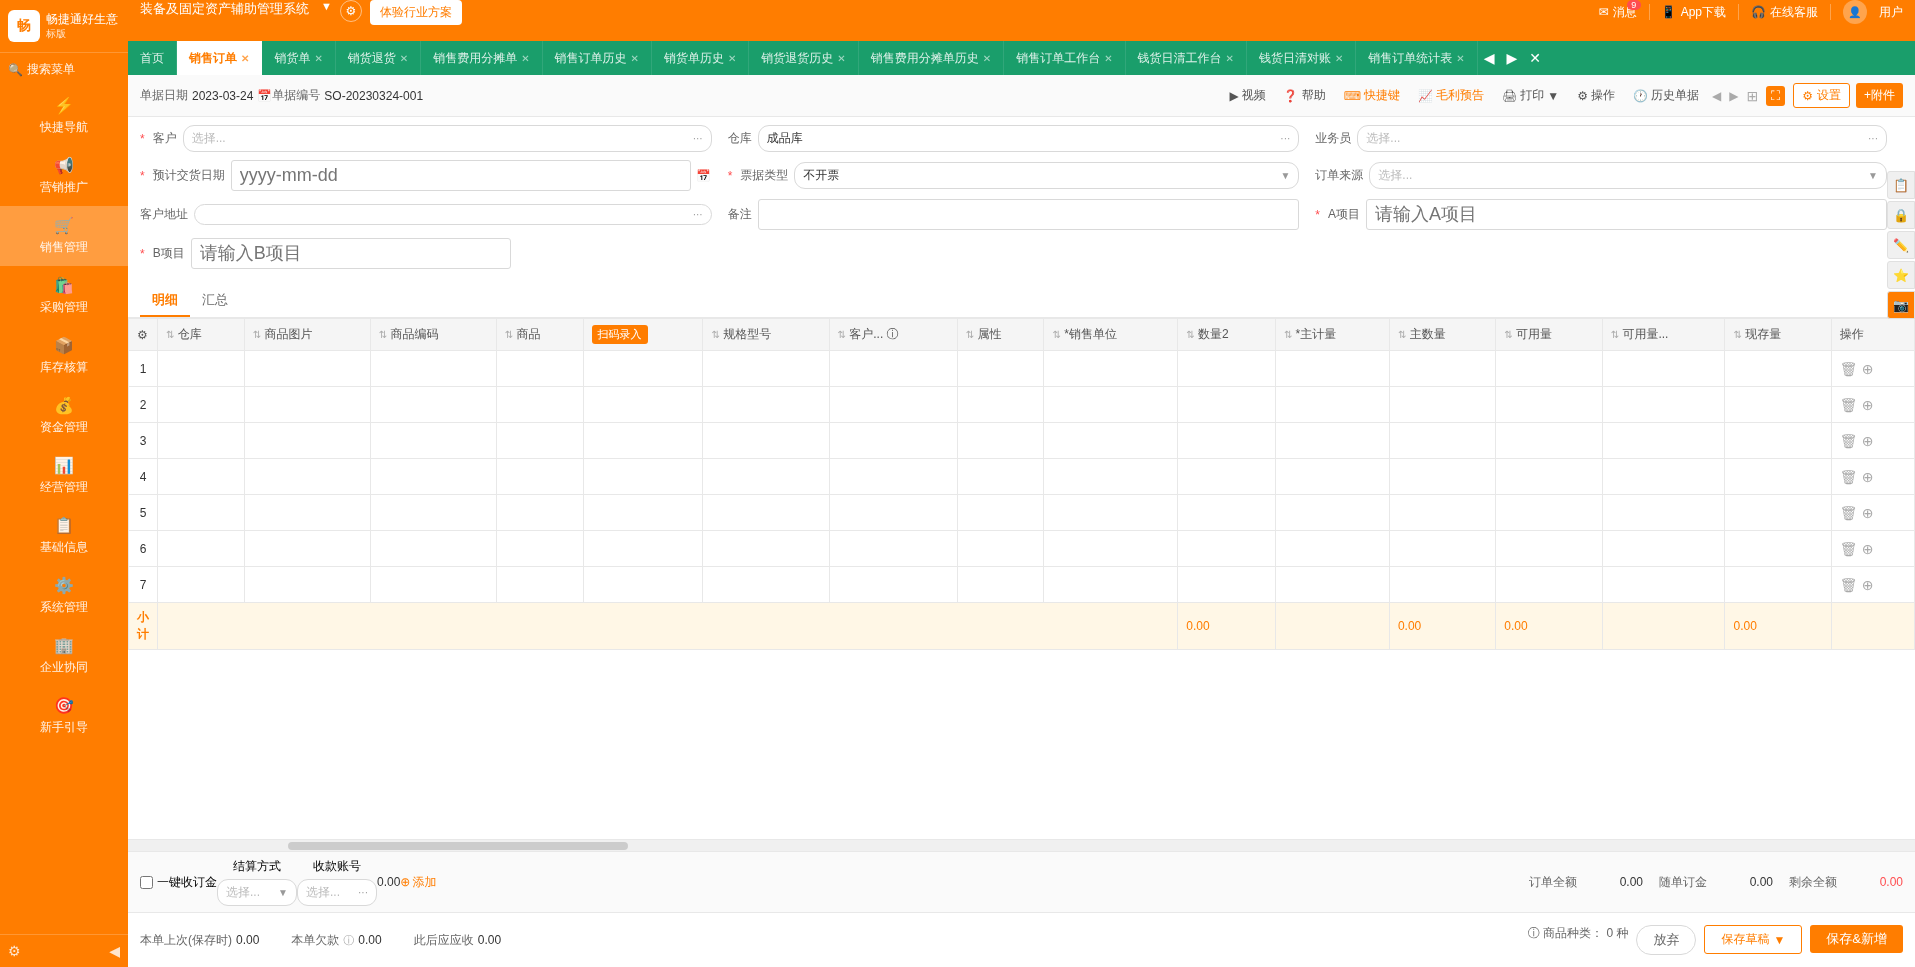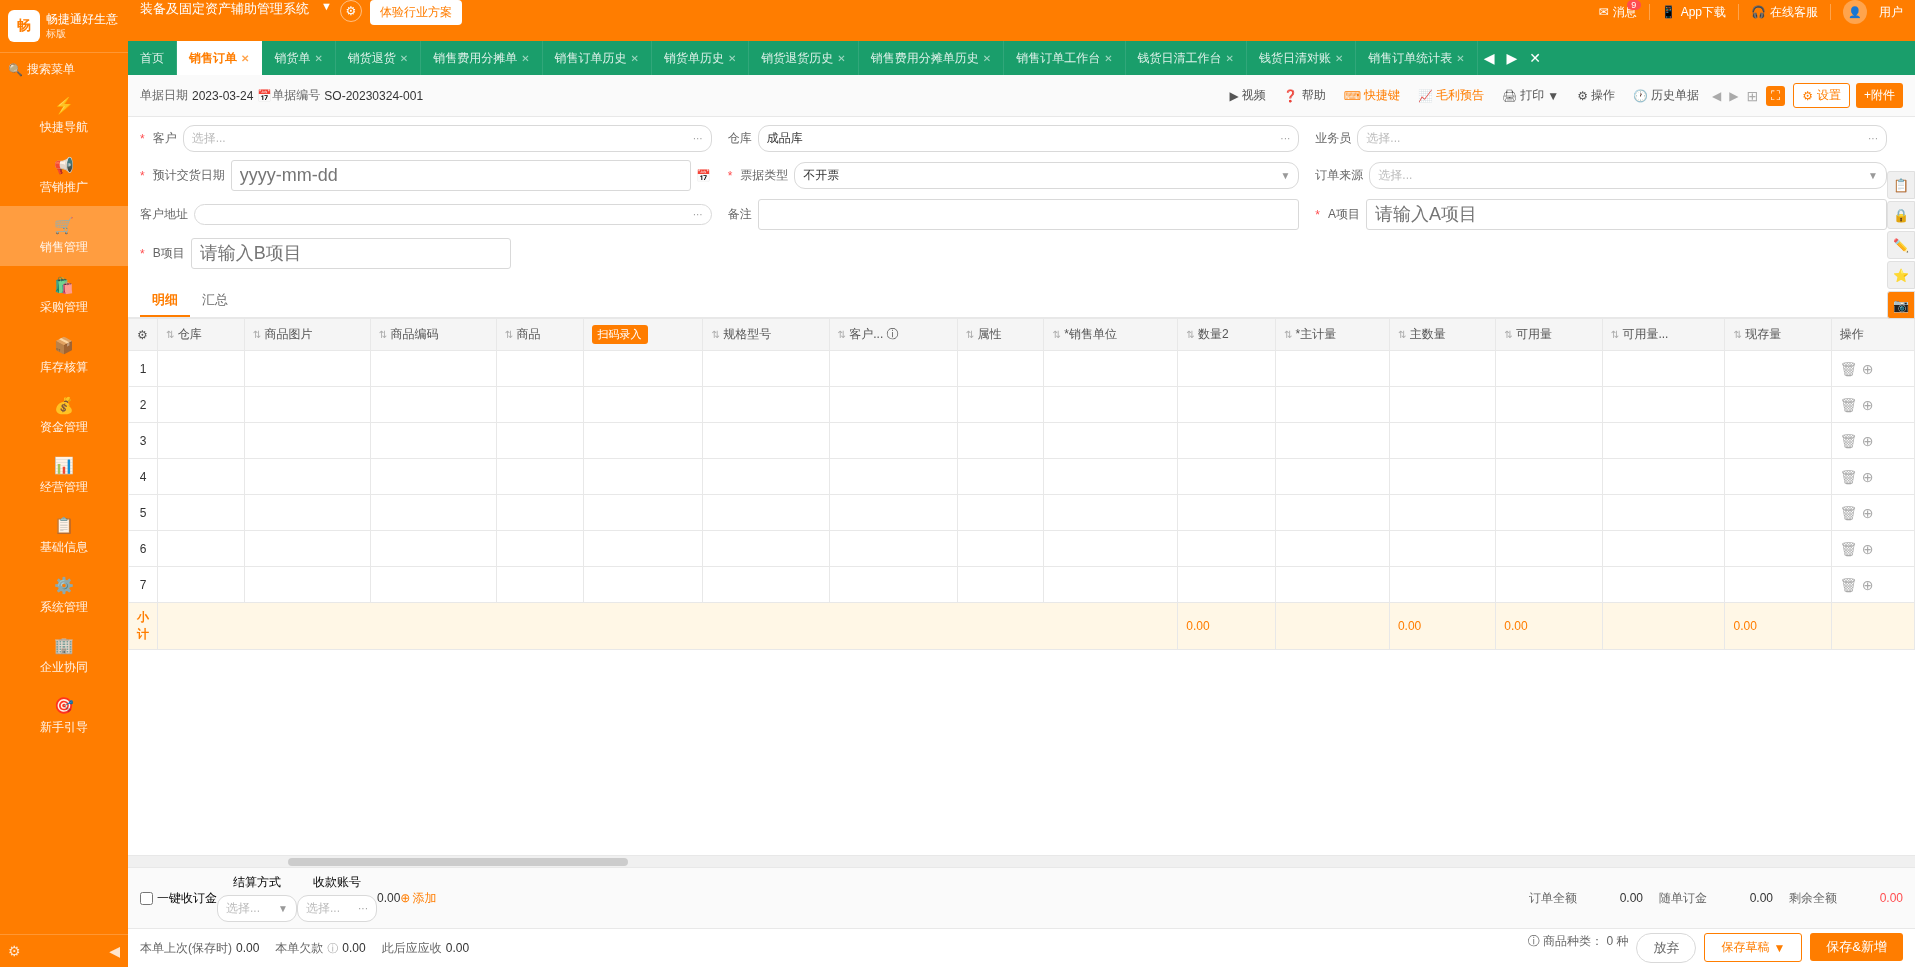--- a/index.html
+++ b/index.html
@@ -372,24 +372,24 @@
     .footer-total-row {
       display: flex; gap: 16px; align-items: center;
     }
     .total-label { color: #666; }
     .total-value { color: #333; min-width: 50px; text-align: right; }
     .total-value-highlight { color: #ff4d4f; min-width: 50px; text-align: right; }
 
     
     #bottom-bar {
       border-top: 1px solid #e8e8e8;
-      padding: 4px 12px;
+      padding: 12px 12px;
       display: flex;
       align-items: center;
-      gap: 16px;
+      gap: 32px;
       background: white;
       flex-shrink: 0;
     }
     .bottom-stat { display: flex; align-items: center; gap: 4px; color: #666; }
     .bottom-stat-value { color: #333; }
     .info-icon { color: #aaa; font-size: 11px; }
     .bottom-right {
       margin-left: auto;
       display: flex; align-items: flex-start; gap: 8px;
     }

